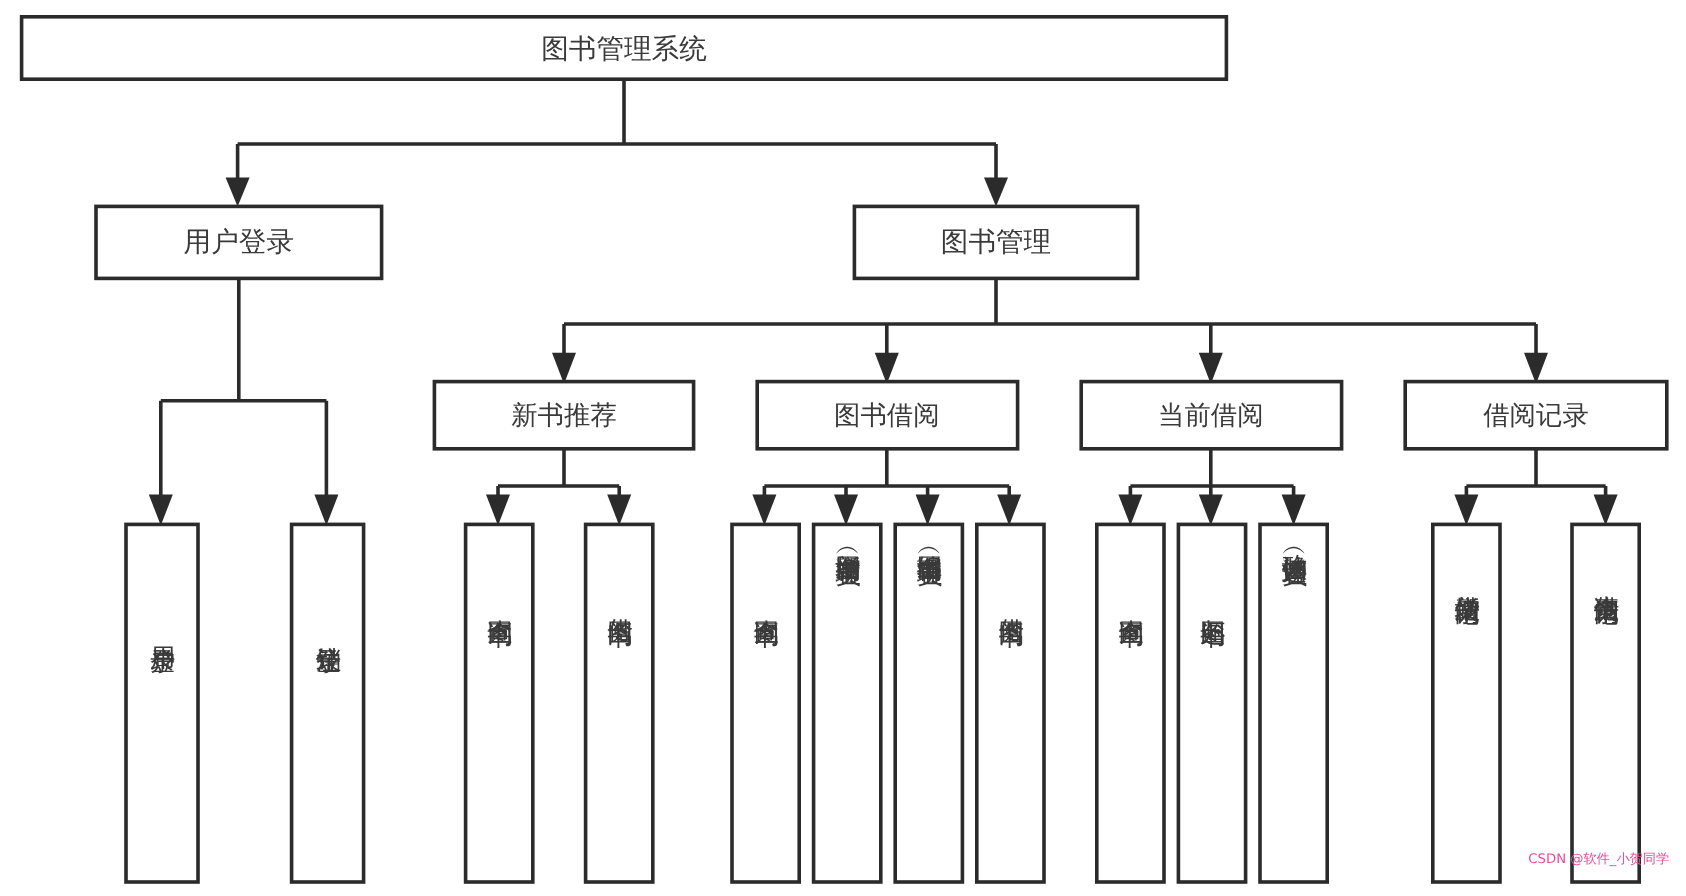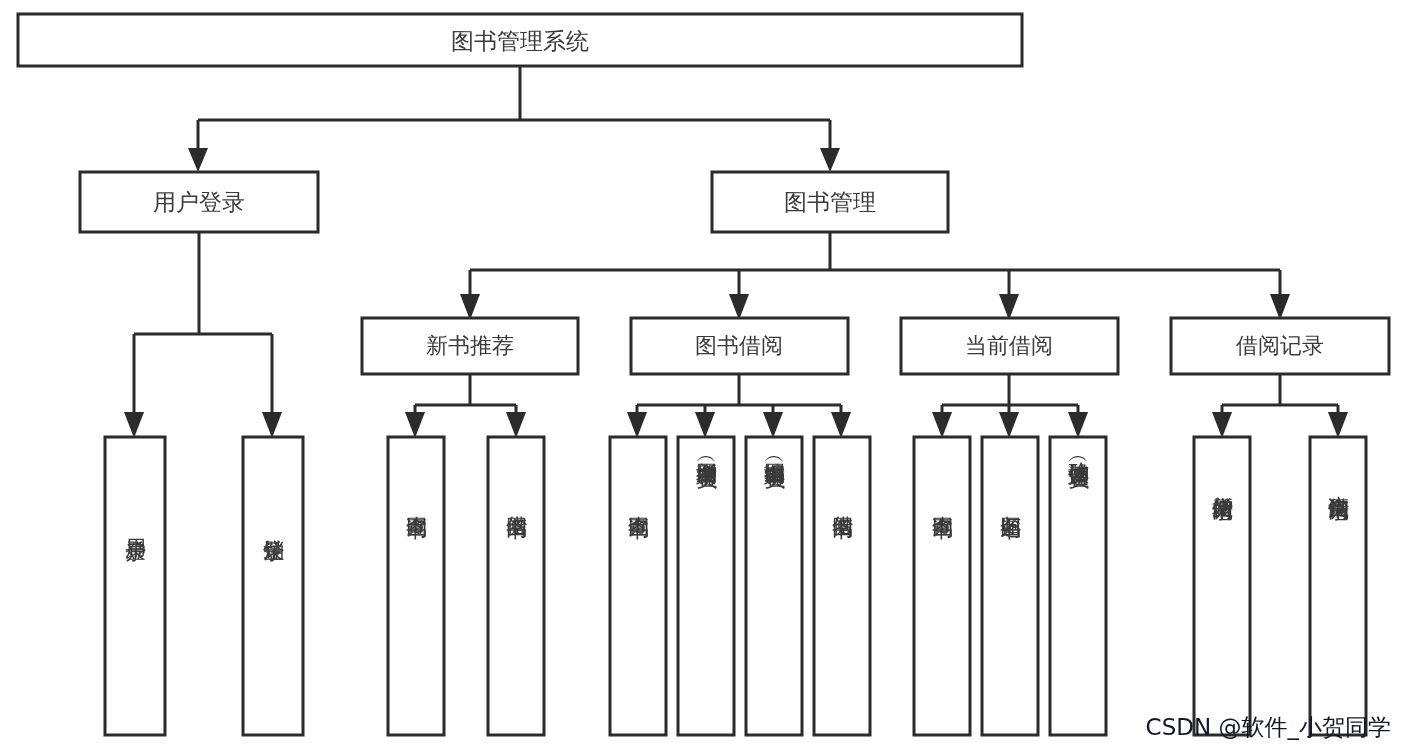--- a/index.html
+++ b/index.html
@@ -68,24 +68,24 @@
     font-size: 21px;
     line-height: 1.12;
     color: #3a3a3a;
     letter-spacing: 1px;
     white-space: nowrap;
     text-align: center;
   }
   .watermark {
     position: absolute;
     right: 14px;
-    bottom: 4px;
-    font-family: "DejaVu Sans", "Liberation Sans", sans-serif;
-    font-size: 23px;
-    color: #0f172a;
+    bottom: 24px;
+    font-family: "DejaVu Sans", "Liberation Sans", sans-serif;
+    font-size: 11px;
+    color: #ec4899;
     white-space: nowrap;
     user-select: none;
   }
 </style>
 </head>
 <body>
 
 <div id="diagram-root">
 
   <svg id="tree-svg" viewBox="0 0 1405 747" xmlns="http://www.w3.org/2000/svg">

